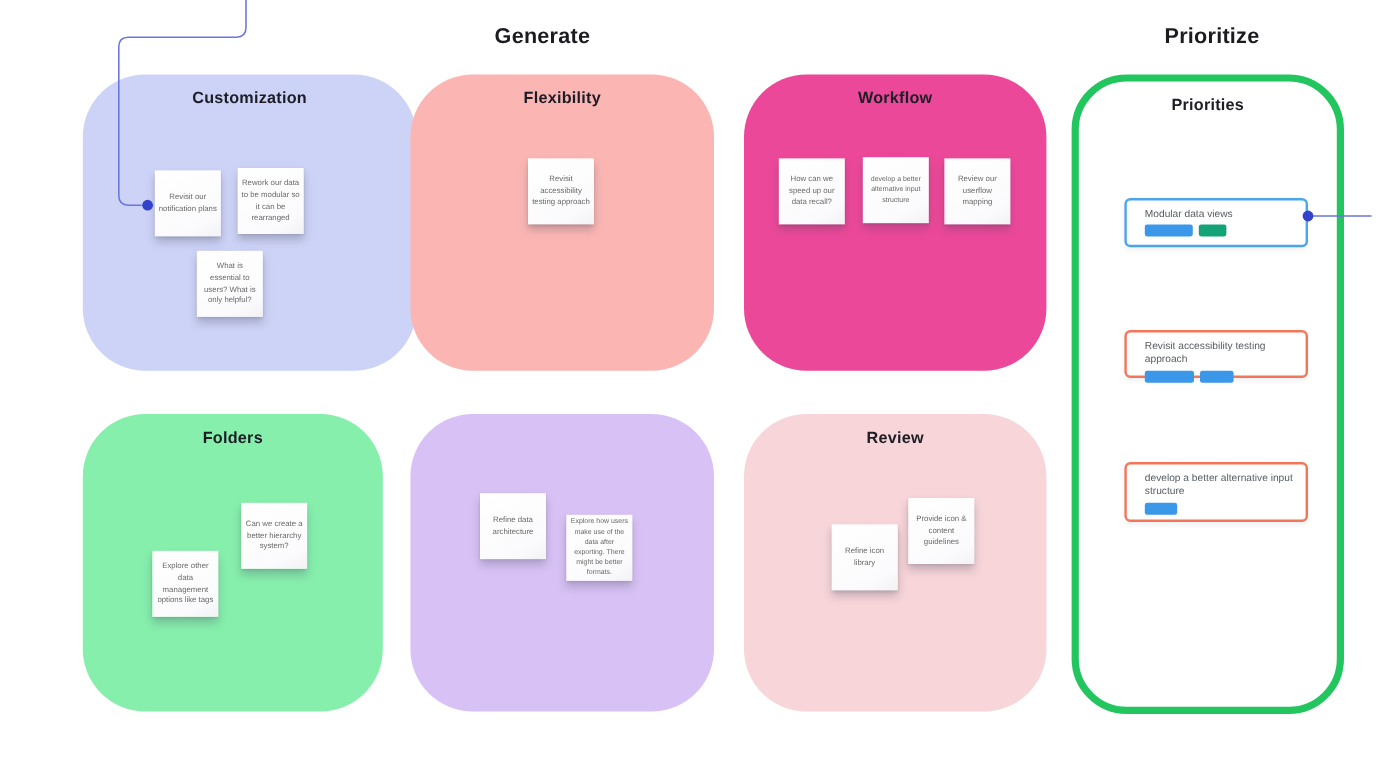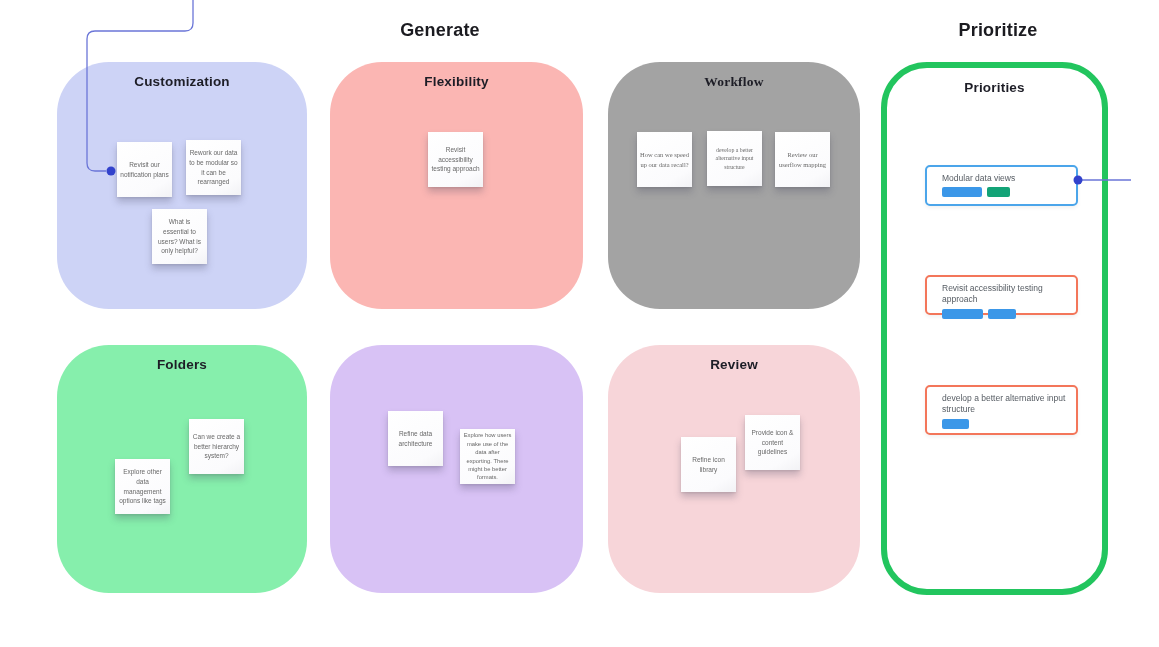--- a/index.html
+++ b/index.html
@@ -1,35 +1,35 @@
 <!DOCTYPE html>
 <html><head>
 <meta charset="utf-8">
 <style>
   html,body{margin:0;padding:0;background:#ffffff;}
   .canvas{
     position:relative;width:1131px;height:647px;background:#ffffff;
-    overflow:hidden;font-family:"Liberation Sans",sans-serif;
+    overflow:hidden;font-family:"Liberation Sans",sans-serif;margin-left:12px;
   }
   .board-header{
     position:absolute;top:20px;width:200px;text-align:center;
     font-size:18px;font-weight:700;color:#1b1b20;letter-spacing:.2px;
   }
   .header-generate{left:340px;}
   .header-prioritize{left:898px;}
   .section{
     position:absolute;border-radius:52px;
   }
   .section-title{
     position:absolute;top:12px;left:0;width:100%;text-align:center;
     font-size:13.5px;font-weight:700;color:#1d1d26;letter-spacing:.2px;
   }
-  .sec-customization{left:57px;top:62px;width:250px;height:247px;background:#cdd3f6;}
+  .sec-customization{left:57px;top:62px;width:250px;height:247px;background:#cdd3f6;padding-left:28px;}
   .sec-flexibility{left:330px;top:62px;width:253px;height:247px;background:#fbb6b3;}
-  .sec-workflow{left:608px;top:62px;width:252px;height:247px;background:#a3a3a3;font-family:Liberation Serif, serif;}
+  .sec-workflow{left:608px;top:62px;width:252px;height:247px;background:#ec4899;}
   .sec-folders{left:57px;top:345px;width:250px;height:248px;background:#86efac;}
   .sec-data{left:330px;top:345px;width:253px;height:248px;background:#d8c2f5;}
   .sec-brand{left:608px;top:345px;width:252px;height:248px;background:#f7d5d9;}
   .note{
     position:absolute;width:55px;height:55px;
     background:linear-gradient(150deg,#ffffff 0%,#fbfbfd 78%,#f2f2f5 100%);
     box-shadow:0 5px 7px rgba(70,70,95,.28),0 1px 2px rgba(0,0,0,.10);
     display:flex;align-items:center;justify-content:center;
     text-align:center;padding:3px;box-sizing:border-box;
     font-size:6.5px;line-height:1.5;color:#686868;

